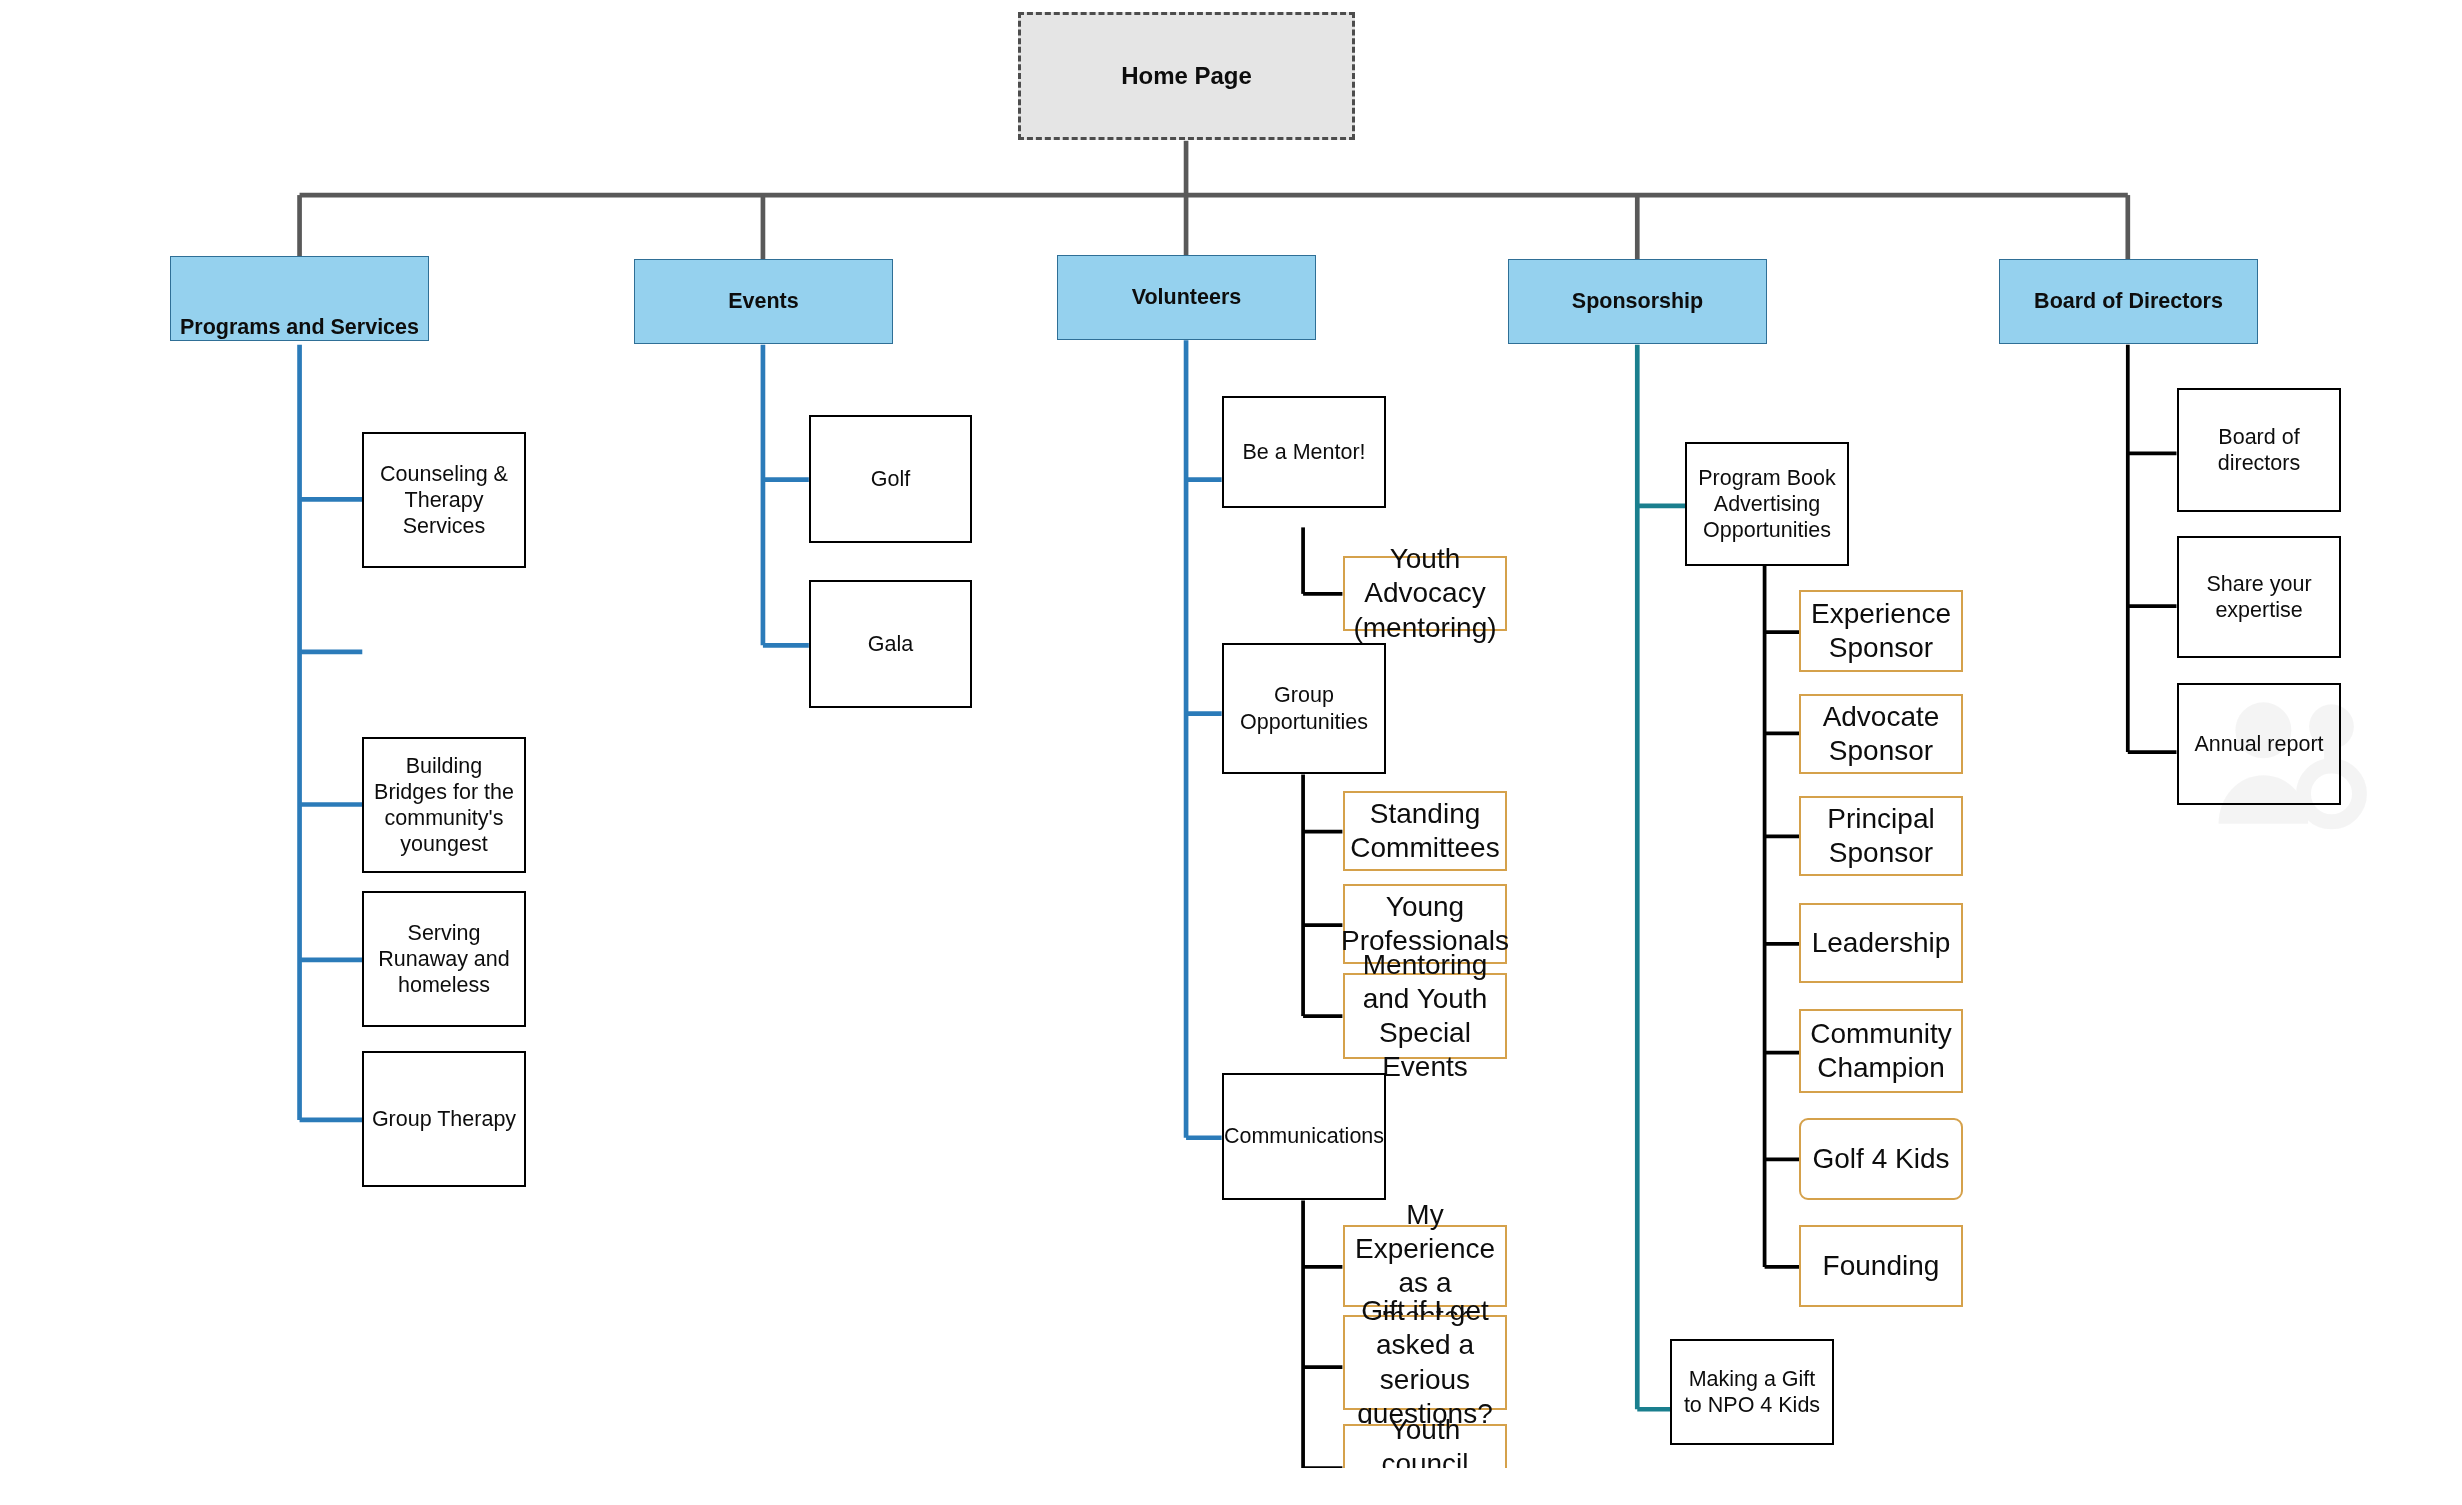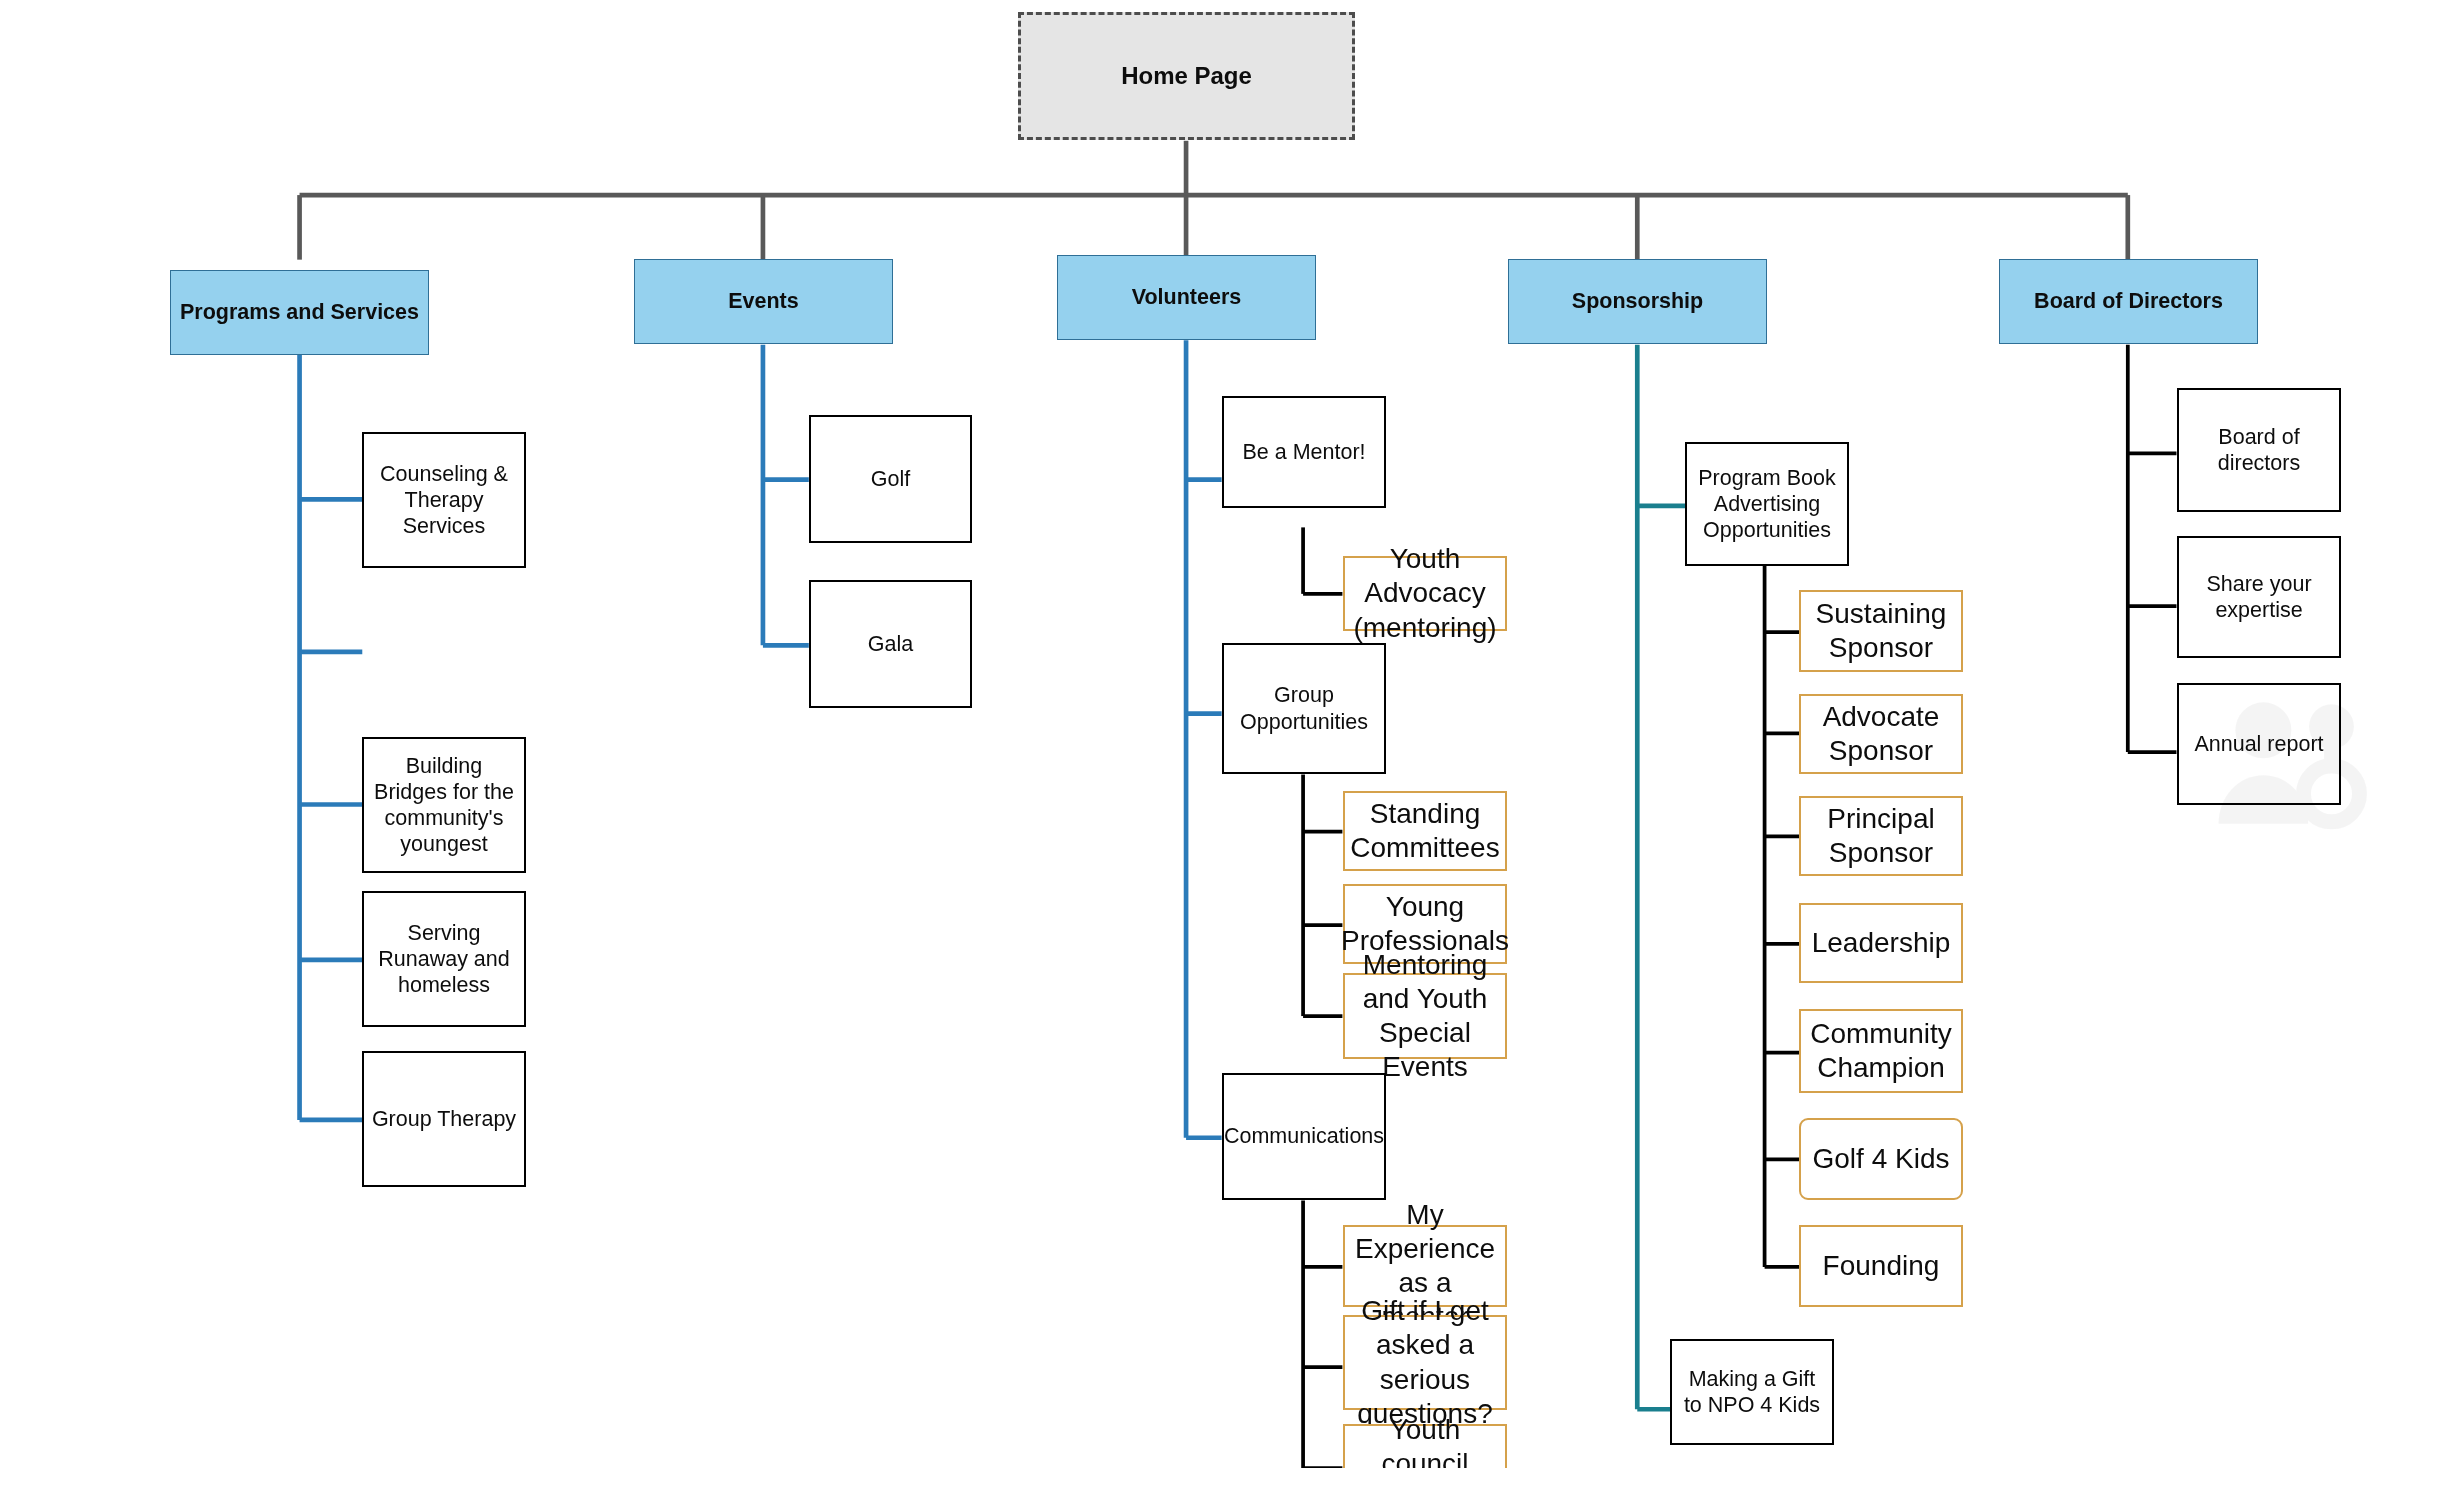--- a/index.html
+++ b/index.html
@@ -112,21 +112,21 @@
     <path d="M14,140 a48,52 0 0 1 96,0 z" fill="#4d4d4d"></path>
     <circle cx="135" cy="36" r="24" fill="#4d4d4d"></circle>
     <circle cx="135" cy="108" r="30" fill="none" stroke="#4d4d4d" stroke-width="16"></circle>
     <rect x="127" y="52" width="16" height="34" fill="#4d4d4d"></rect>
   </svg>
 
   <div class="node n-root" style="left:1018px;top:12px;width:337px;height:128px;">
     <span>Home Page</span>
   </div>
 
-  <div class="node n-l1" style="left:170px;top:270px;width:259px;height:85px;">
+  <div class="node n-l1" style="left:170px;top:256px;width:259px;height:85px;align-items:flex-end;">
     <span>Programs and Services</span>
   </div>
 
   <div class="node n-l1" style="left:634px;top:259px;width:259px;height:85px;">
     <span>Events</span>
   </div>
 
   <div class="node n-l1" style="left:1057px;top:255px;width:259px;height:85px;">
     <span>Volunteers</span>
   </div>
@@ -189,21 +189,21 @@
     <span>Gift if I get asked a serious questions?</span>
   </div>
   <div class="node n-l3" style="left:1343px;top:1424px;width:164px;height:81px;">
     <span>Youth council news</span>
   </div>
 
   <div class="node n-l2" style="left:1685px;top:442px;width:164px;height:124px;">
     <span>Program Book Advertising Opportunities</span>
   </div>
   <div class="node n-l3" style="left:1799px;top:590px;width:164px;height:82px;">
-    <span>Sustaining Sponsor</span>
+    <span>Experience Sponsor</span>
   </div>
   <div class="node n-l3" style="left:1799px;top:694px;width:164px;height:80px;">
     <span>Advocate Sponsor</span>
   </div>
   <div class="node n-l3" style="left:1799px;top:796px;width:164px;height:80px;">
     <span>Principal Sponsor</span>
   </div>
   <div class="node n-l3" style="left:1799px;top:903px;width:164px;height:80px;">
     <span>Leadership</span>
   </div>

